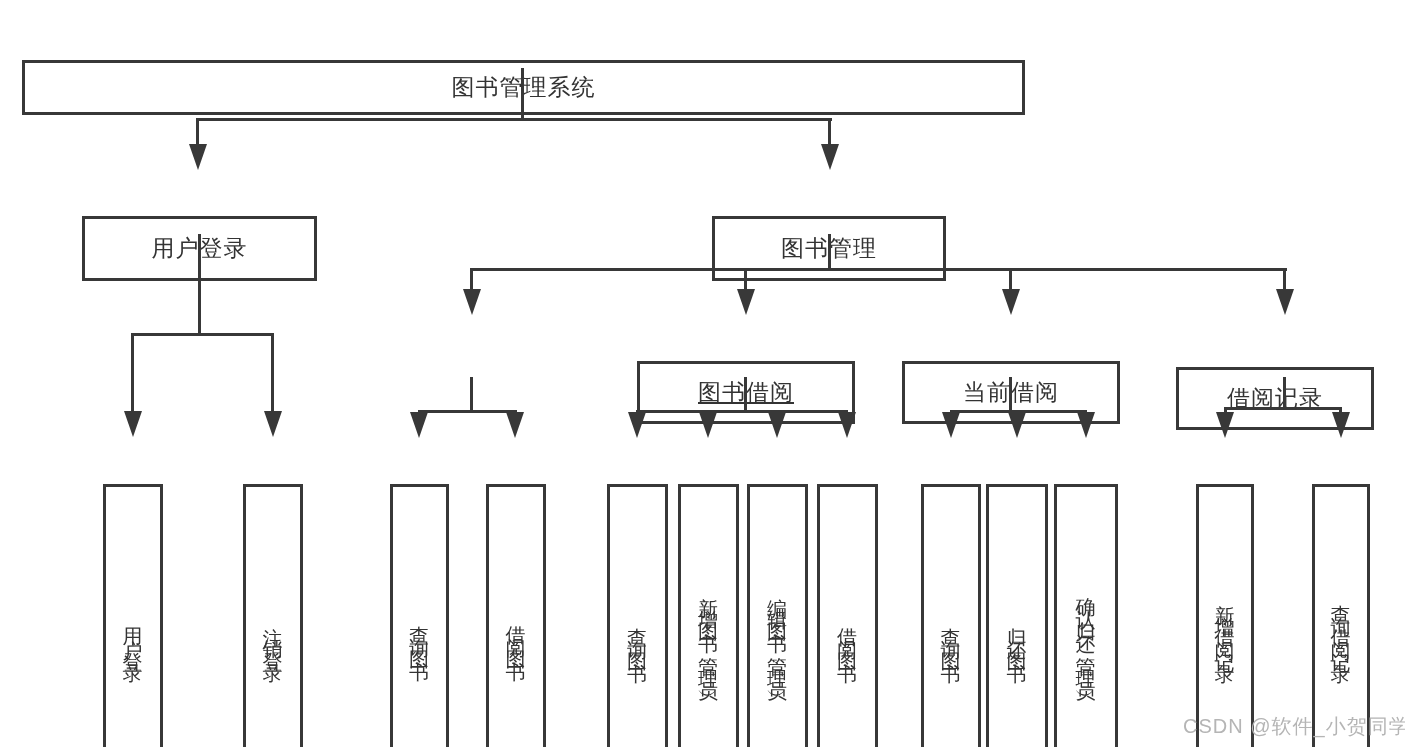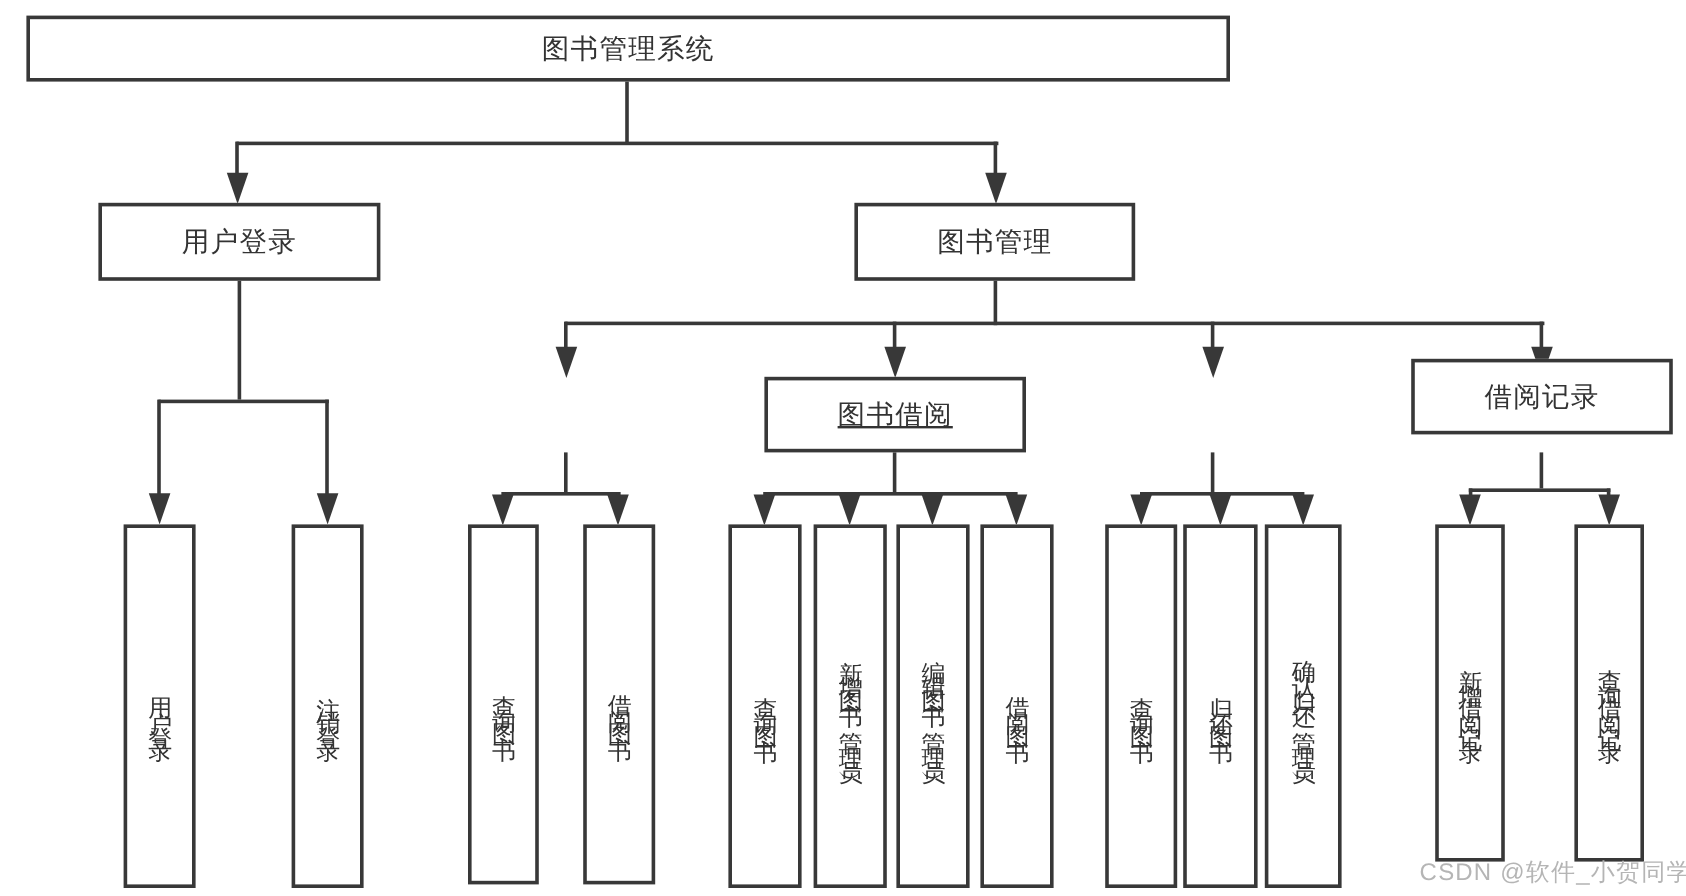--- a/index.html
+++ b/index.html
@@ -19,20 +19,21 @@
   }
   .node{
     position:absolute;
     border:3px solid var(--line);
     background:var(--bg);
     color:var(--text);
     display:flex;align-items:center;justify-content:center;
     font-size:23px;
     letter-spacing:1px;
     white-space:nowrap;
+    margin-top:47px;
   }
   .leaf{
     writing-mode:vertical-rl;
     text-orientation:mixed;
     font-size:20px;
     letter-spacing:12px;
     white-space:normal;
     line-height:1;
   }
   .vl{position:absolute;width:3px;background:var(--line);}
@@ -82,21 +83,22 @@
   <div class="vl" style="left:470px;top:268px;height:23px;"></div>
   <div class="vl" style="left:744px;top:268px;height:23px;"></div>
   <div class="vl" style="left:1009px;top:268px;height:23px;"></div>
   <div class="vl" style="left:1283px;top:268px;height:23px;"></div>
   <div class="arw" style="left:463px;top:289px;"></div>
   <div class="arw" style="left:737px;top:289px;"></div>
   <div class="arw" style="left:1002px;top:289px;"></div>
   <div class="arw" style="left:1276px;top:289px;"></div>
 
   <div class="node" style="left:637px;top:314px;width:218px;height:63px;text-decoration:underline;">图书借阅</div>
-  <div class="node" style="left:1176px;top:299px;width:218px;height:63px;">借阅记录</div>
+  <div class="node" style="left:902px;top:314px;width:218px;height:63px;">当前借阅</div>
+  <div class="node" style="left:1176px;top:320px;width:198px;height:63px;">借阅记录</div>
 
   <div class="vl" style="left:470px;top:377px;height:33px;"></div>
   <div class="hl" style="left:418px;top:410px;width:99px;"></div>
   <div class="vl" style="left:418px;top:410px;height:6px;"></div>
   <div class="vl" style="left:514px;top:410px;height:6px;"></div>
   <div class="arw" style="left:410px;top:412px;"></div>
   <div class="arw" style="left:506px;top:412px;"></div>
 
   <div class="vl" style="left:744px;top:377px;height:33px;"></div>
   <div class="hl" style="left:636px;top:410px;width:212px;"></div>

